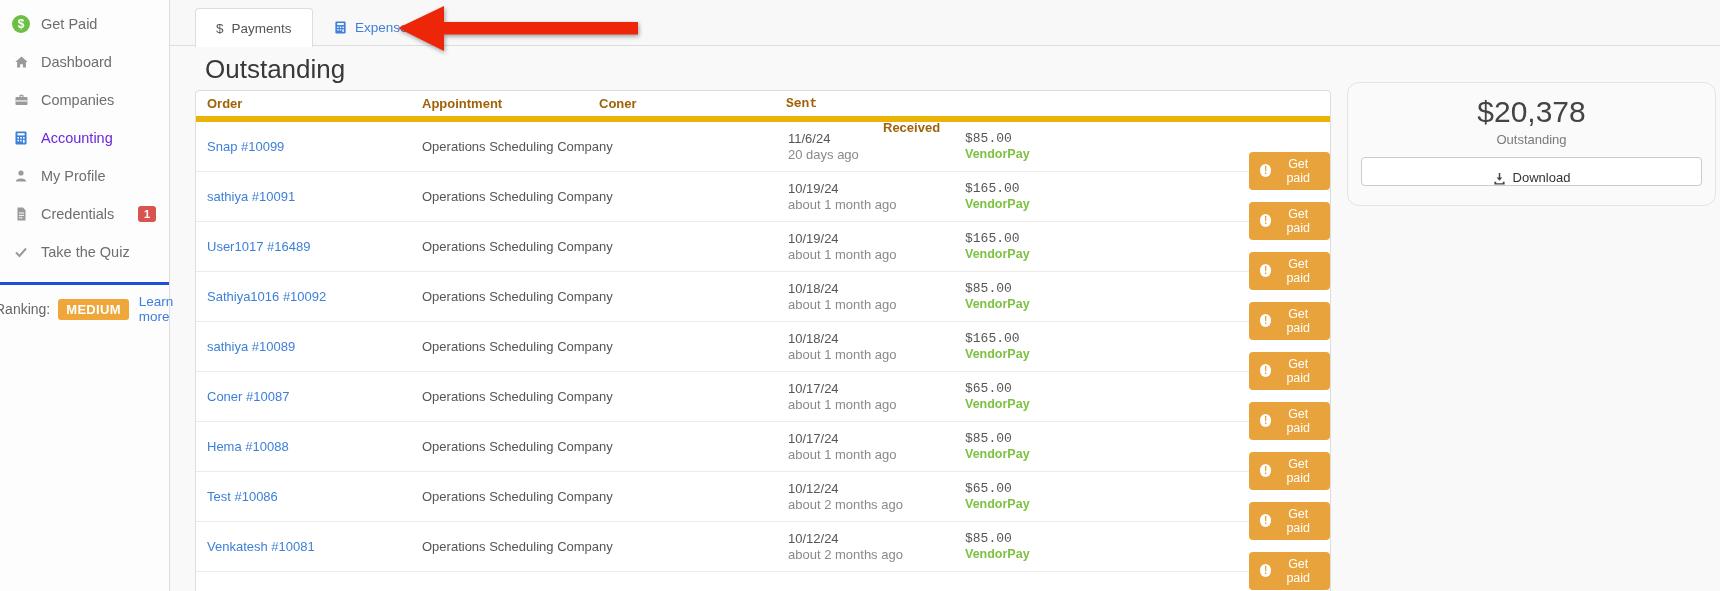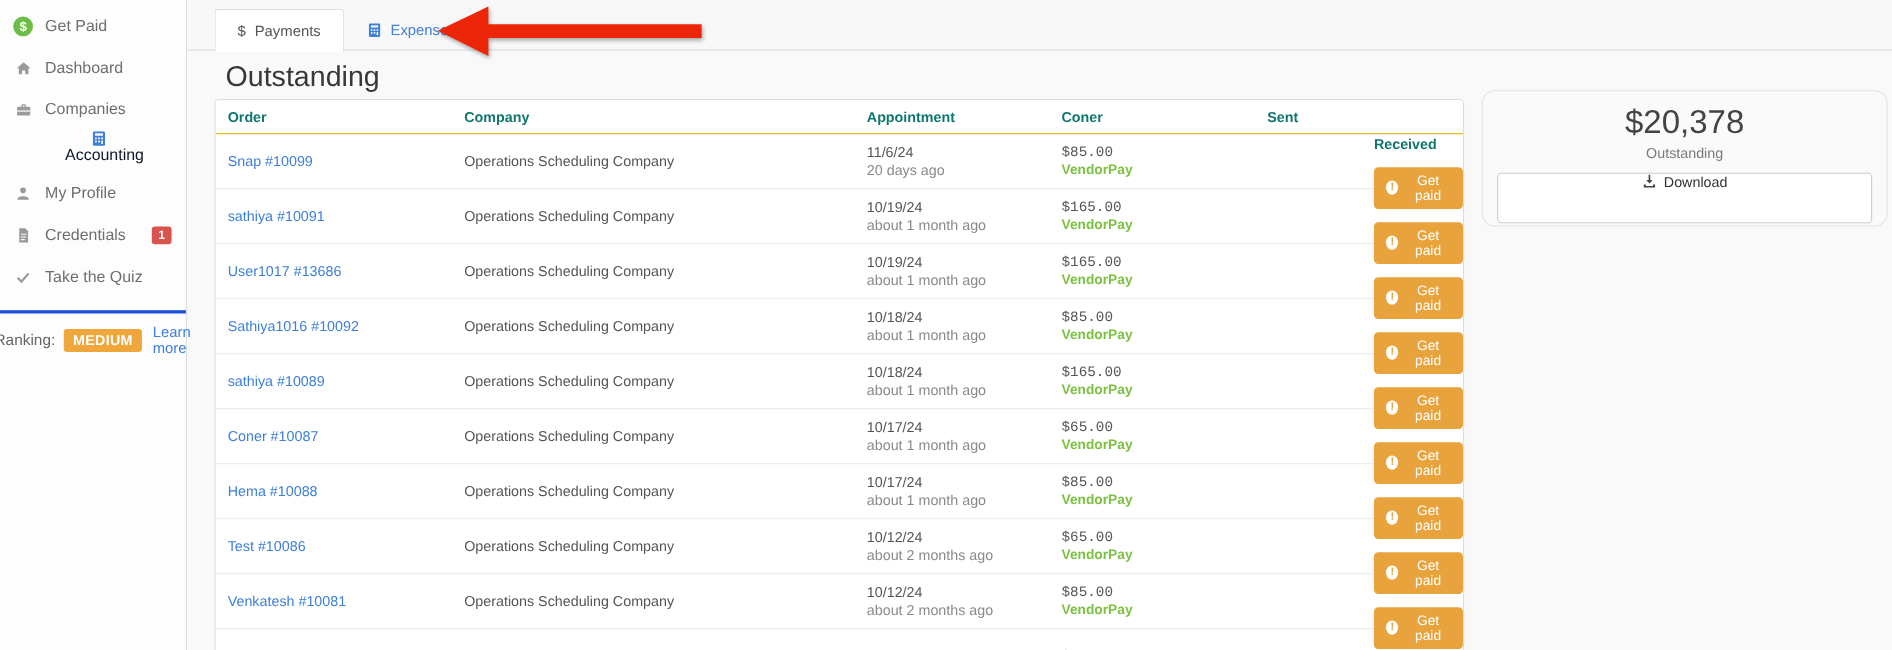--- a/index.html
+++ b/index.html
@@ -6,21 +6,21 @@
   html,body { width:1720px; height:591px; overflow:hidden; }
   body { font-family:"Liberation Sans", sans-serif; background:#f9f9f9; position:relative; }
 
   
   .sidebar { position:absolute; left:0; top:0; width:170px; height:591px;
              background:#fdfdfd; border-right:1px solid #ddd; z-index:10; }
   .side-item { display:flex; align-items:center; height:38px; padding-left:11px;
                font-size:14.5px; color:#6e6e6e; cursor:pointer; }
   .side-item .ic { width:20px; display:flex; justify-content:center; align-items:center; color:#9a9a9a; }
   .side-item .lbl { margin-left:10px; }
-  .side-item.active { color:#0f172a;flex-direction:column; }
+  .side-item.active { color:#6d28d9; }
   .side-item.active .ic { color:#3d7fd9; }
   .side-list { padding-top:5px; }
   .dollar-circle { width:18px; height:18px; border-radius:50%; background:#6cbf44; color:#fff;
                    font-size:12px; font-weight:bold; display:flex; align-items:center; justify-content:center; }
   .count-badge { margin-left:auto; margin-right:13px; background:#d9534f; color:#fff;
                  font-size:11px; font-weight:bold; padding:2px 6px; border-radius:3px; }
   .sidebar-footer { position:absolute; top:282px; left:0; right:0; border-top:3px solid #1d4ed8;
                     padding-top:9px; display:flex; align-items:center; }
   .ranking-label { font-size:14px; color:#666; margin-left:-5px; }
   .medium-badge { background:#efa63b; color:#fff; font-size:13px; font-weight:bold;
@@ -38,46 +38,46 @@
   .tab-link .ic { color:#3d7fd9; display:flex; }
   .annotation-arrow { position:absolute; left:228px; top:4px; width:240px; height:49px; z-index:5;
                       filter:drop-shadow(1px 2px 2px rgba(0,0,0,.35)); pointer-events:none; }
 
   .content { position:relative; height:545px; }
   .page-title { position:absolute; left:35px; top:8px; font-size:26px; font-weight:500; color:#383838; }
 
   
   .table-card { position:absolute; left:25px; top:44px; width:1136px; height:600px;
                 background:#fff; border:1px solid #ddd; border-radius:4px; overflow:hidden; }
-  .thead { display:flex; align-items:center; height:31px; border-bottom:1px solid #eab308;
-           font-size:13px; font-weight:bold; color:#0f766e; }
+  .thead { display:flex; align-items:center; height:31px; border-bottom:6px solid #eab308;
+           font-size:13px; font-weight:bold; color:#a16207; }
   .trow { display:flex; align-items:center; height:50px; border-bottom:1px solid #ebebeb; font-size:13px; }
   .cell { padding-left:11px; }
   .c-order { width:215px; } .c-company { width:366px; } .c-appt { width:177px; }
-  .c-amount { width:187px; } .c-sent { width:97px; } .c-received { flex:1;margin-top:48px; }
+  .c-amount { width:187px; } .c-sent { width:97px;font-family:Liberation Mono, monospace; } .c-received { flex:1;margin-top:48px; }
   .order-link { color:#3d7fd9; cursor:pointer; text-decoration:none; }
   .company-txt { color:#555; }
   .two-line { line-height:15.5px; }
   .date-txt { color:#555; }
   .ago-txt { color:#8a8a8a; }
   .amount-txt { color:#555;font-family:Liberation Mono, monospace; }
   .method-txt { color:#7dc142; font-weight:bold; font-size:12.5px; }
   .getpaid-btn { display:inline-flex; align-items:center; gap:6px; background:#e9a33c; color:#fff;
                  border:none; border-radius:4px; font-size:12.5px; padding:5px 11px; cursor:pointer;
                  font-family:"Liberation Sans", sans-serif; }
   .excl-circle { width:13px; height:13px; border-radius:50%; background:#fff; color:#e9a33c;
                  font-size:10px; font-weight:bold; display:flex; align-items:center; justify-content:center; }
 
   
   .summary-card { position:absolute; left:1177px; top:36px; width:369px; height:124px;
                   background:#fafafa; border:1px solid #e3e3e3; border-radius:12px; text-align:center; }
   .summary-amount { font-size:30px; color:#444; margin-top:12px; }
   .summary-label { font-size:13px; color:#7a7a7a; margin-top:3px; }
-  .download-btn { margin-top:10px; width:341px; height:46px; background:#fff; border:1px solid #ccc;
-                  border-radius:4px; font-size:13px; color:#333; display:inline-flex; align-items:flex-start;
+  .download-btn { margin-top:10px; width:341px; height:29px; background:#fff; border:1px solid #ccc;
+                  border-radius:4px; font-size:13px; color:#333; display:inline-flex; align-items:flex-end;
                   justify-content:center; gap:7px; cursor:pointer; font-family:"Liberation Sans", sans-serif; }
 </style>
 </head>
 <body>
 
 <aside class="sidebar">
   <nav class="side-list">
     <div class="side-item">
       <span class="ic">
           <span class="dollar-circle">$</span>
@@ -185,21 +185,20 @@
       <polygon points="0,24 46,2 46,18 240,18 240,30.5 46,30.5 46,47" fill="#ee2609"></polygon>
     </svg>
   </div>
 
   <div class="content">
     <h1 class="page-title">Outstanding</h1>
 
     <section class="table-card">
       <div class="thead">
         <div class="cell c-order">Order</div>
-        <div class="cell c-company">Company</div>
         <div class="cell c-appt">Appointment</div>
         <div class="cell c-amount">Coner</div>
         <div class="cell c-sent">Sent</div>
         <div class="cell c-received">Received</div>
       </div>
       <div id="table-body">
           <div class="trow">
     <div class="cell c-order"><a class="order-link">Snap #10099</a></div>
     <div class="cell c-company"><span class="company-txt">Operations Scheduling Company</span></div>
     <div class="cell c-appt two-line">
@@ -231,21 +230,21 @@
     </div>
     <div class="cell c-sent"></div>
     <div class="cell c-received">
       <button class="getpaid-btn">
         <span class="excl-circle">!</span>
         <span>Get paid</span>
       </button>
     </div>
   </div>
           <div class="trow">
-    <div class="cell c-order"><a class="order-link">User1017 #13686</a></div>
+    <div class="cell c-order"><a class="order-link">User1017 #16489</a></div>
     <div class="cell c-company"><span class="company-txt">Operations Scheduling Company</span></div>
     <div class="cell c-appt two-line">
       <div class="date-txt">10/19/24</div>
       <div class="ago-txt">about 1 month ago</div>
     </div>
     <div class="cell c-amount two-line">
       <div class="amount-txt">$165.00</div>
       <div class="method-txt">VendorPay</div>
     </div>
     <div class="cell c-sent"></div>

